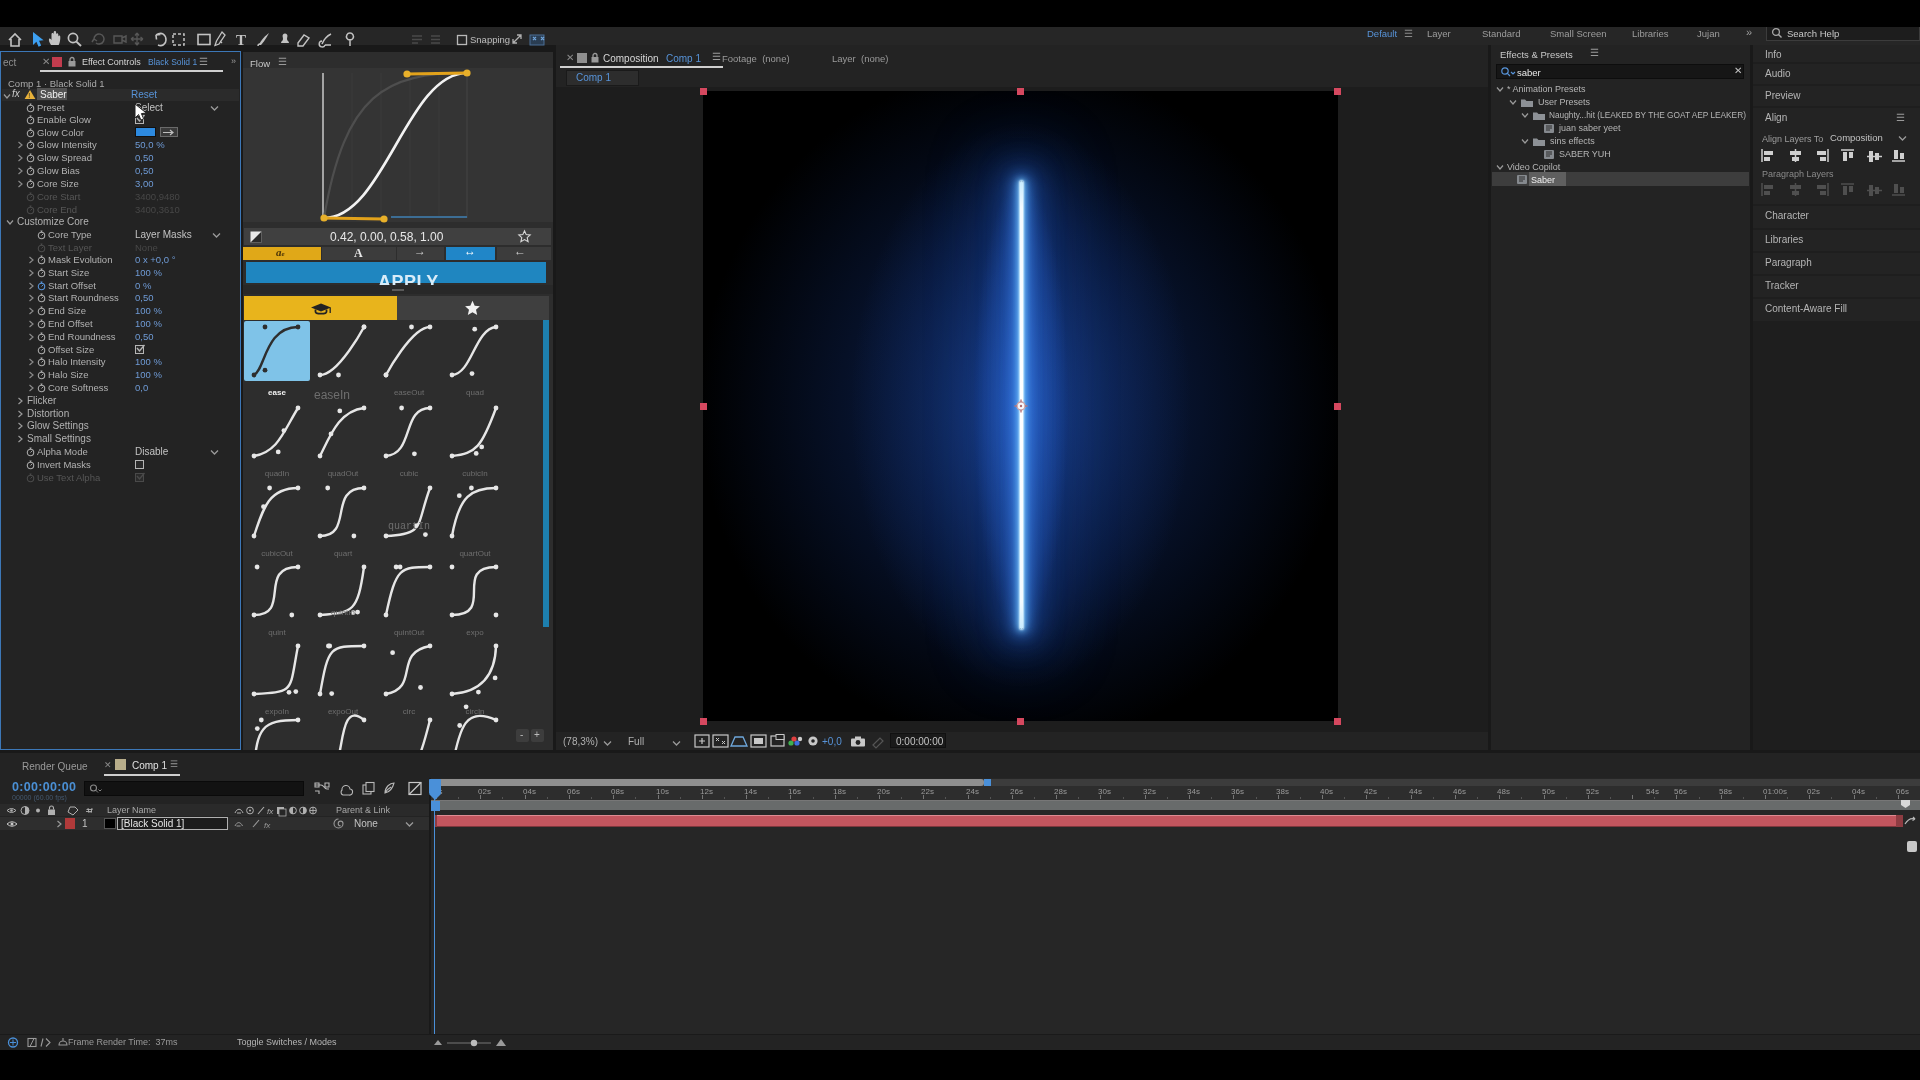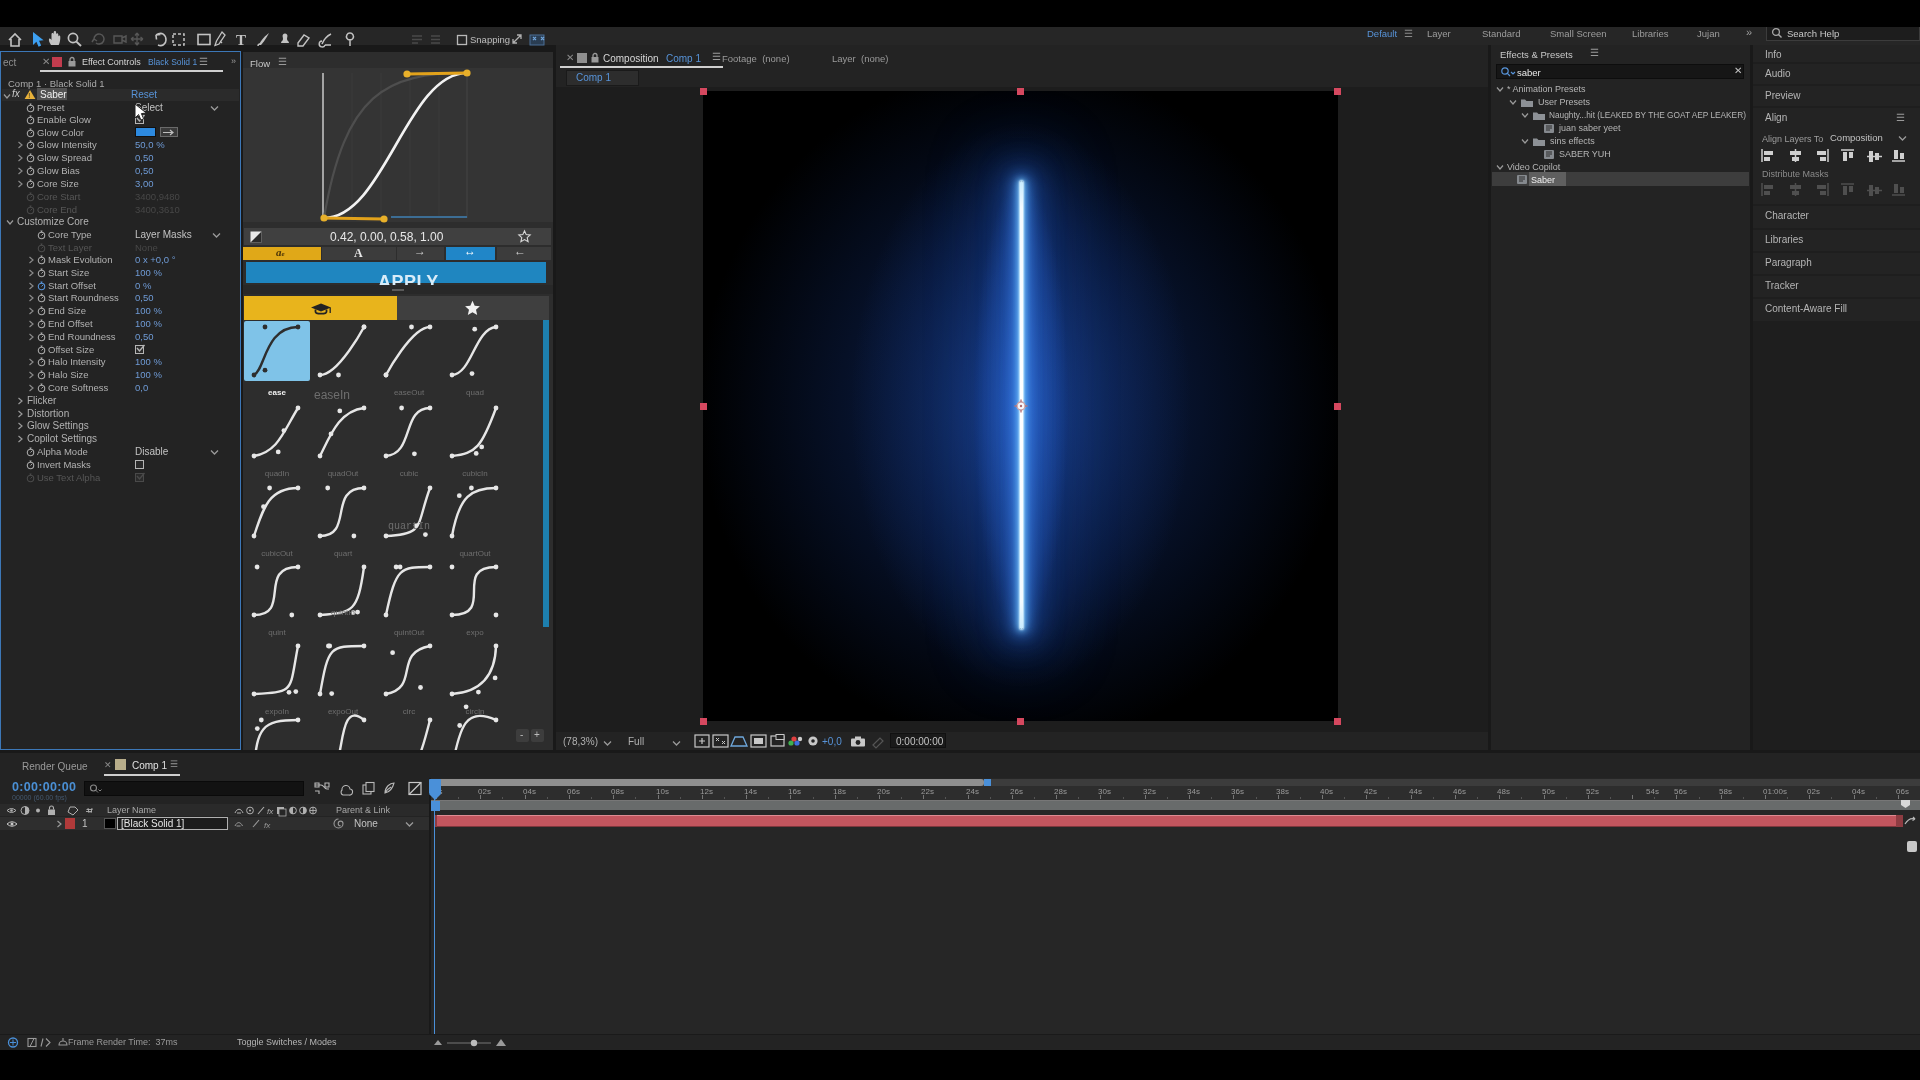--- a/index.html
+++ b/index.html
@@ -281,21 +281,21 @@
     <path d="M2.5 1 l3.5 3 l-3.5 3" stroke="#9a9a9a" stroke-width="1.2" fill="none"></path>
   </svg>
 <div class="txt" style="left:27px;top:408px;font-size:10px;color:#b2b2b2;">Distortion</div>
 <svg class="a" style="left:16px;top:422px;" width="8" height="8">
     <path d="M2.5 1 l3.5 3 l-3.5 3" stroke="#9a9a9a" stroke-width="1.2" fill="none"></path>
   </svg>
 <div class="txt" style="left:27px;top:420px;font-size:10px;color:#b2b2b2;">Glow Settings</div>
 <svg class="a" style="left:16px;top:435px;" width="8" height="8">
     <path d="M2.5 1 l3.5 3 l-3.5 3" stroke="#9a9a9a" stroke-width="1.2" fill="none"></path>
   </svg>
-<div class="txt" style="left:27px;top:433px;font-size:10px;color:#b2b2b2;">Copilot Settings</div>
+<div class="txt" style="left:27px;top:433px;font-size:10px;color:#b2b2b2;">Small Settings</div>
 <svg class="a" style="left:26px;top:447px;" width="9" height="10">
     <circle cx="4.5" cy="5.5" r="3.2" stroke="#a8a8a8" stroke-width="1.1" fill="none"></circle>
     <path d="M3.5 1 h2 M4.5 1 v1.5 M4.5 5.5 l1.6-1.6" stroke="#a8a8a8" stroke-width="1"></path>
   </svg>
 <div class="txt" style="left:37px;top:446px;font-size:9.5px;color:#b2b2b2;">Alpha Mode</div>
 <div class="txt" style="left:135px;top:446px;font-size:10px;color:#c3c3c3;">Disable</div>
 <svg class="a" style="left:210px;top:449px;" width="9" height="7">
     <path d="M1 1.5 l3.5 3.5 l3.5-3.5" stroke="#9a9a9a" stroke-width="1.3" fill="none"></path>
   </svg>
 <svg class="a" style="left:26px;top:460px;" width="9" height="10">
@@ -740,21 +740,21 @@
 <svg class="a" style="left:1866px;top:148px;" width="17" height="15">
     <path d="M1 8.5 H16" stroke="#cfcfcf" stroke-width="1.5"></path>
     <rect x="3" y="3" width="4" height="11" fill="#cfcfcf"></rect>
     <rect x="9" y="5" width="4" height="7" fill="#cfcfcf"></rect>
   </svg>
 <svg class="a" style="left:1891px;top:148px;" width="17" height="15">
     <path d="M1 13 H14" stroke="#cfcfcf" stroke-width="1.5"></path>
     <rect x="3" y="2" width="4" height="9" fill="#cfcfcf"></rect>
     <rect x="9" y="5" width="4" height="6" fill="#cfcfcf"></rect>
   </svg>
-<div class="txt" style="left:1762px;top:169px;font-size:9px;color:#8a8a8a;">Distribute Masks</div>
+<div class="txt" style="left:1762px;top:169px;font-size:9px;color:#8a8a8a;">Paragraph Layers</div>
 <svg class="a" style="left:1760px;top:182px;" width="17" height="15">
     <path d="M2 1 V14" stroke="#4f4f4f" stroke-width="1.5"></path>
     <rect x="4" y="3" width="9" height="4" fill="#4f4f4f"></rect>
     <rect x="4" y="9" width="6" height="4" fill="#4f4f4f"></rect>
   </svg>
 <svg class="a" style="left:1787px;top:182px;" width="17" height="15">
     <path d="M8.5 1 V14" stroke="#4f4f4f" stroke-width="1.5"></path>
     <rect x="3" y="3" width="11" height="4" fill="#4f4f4f"></rect>
     <rect x="5" y="9" width="7" height="4" fill="#4f4f4f"></rect>
   </svg>

